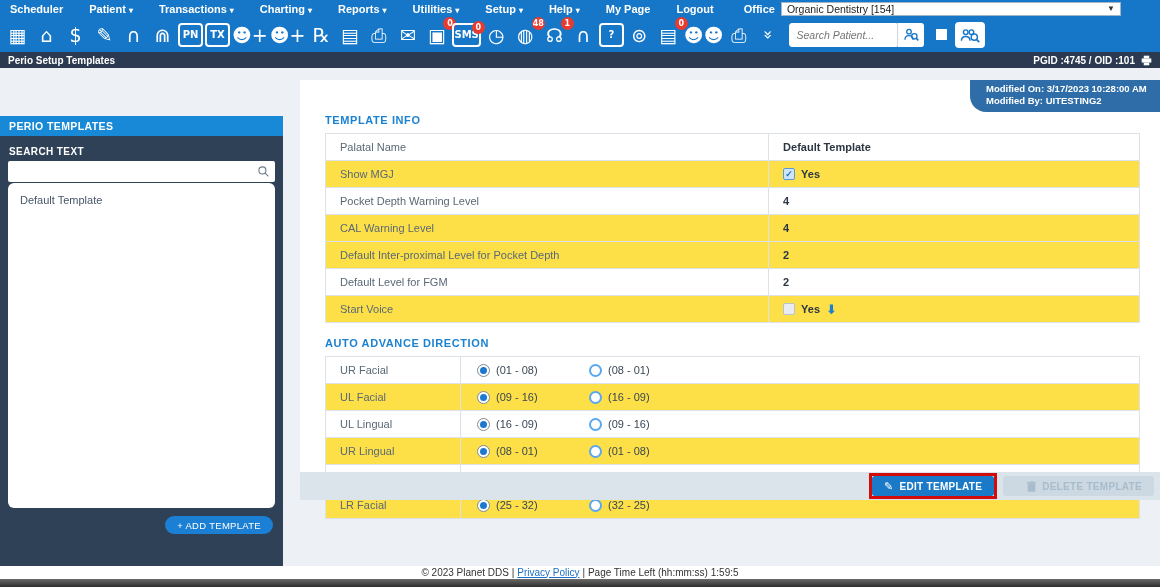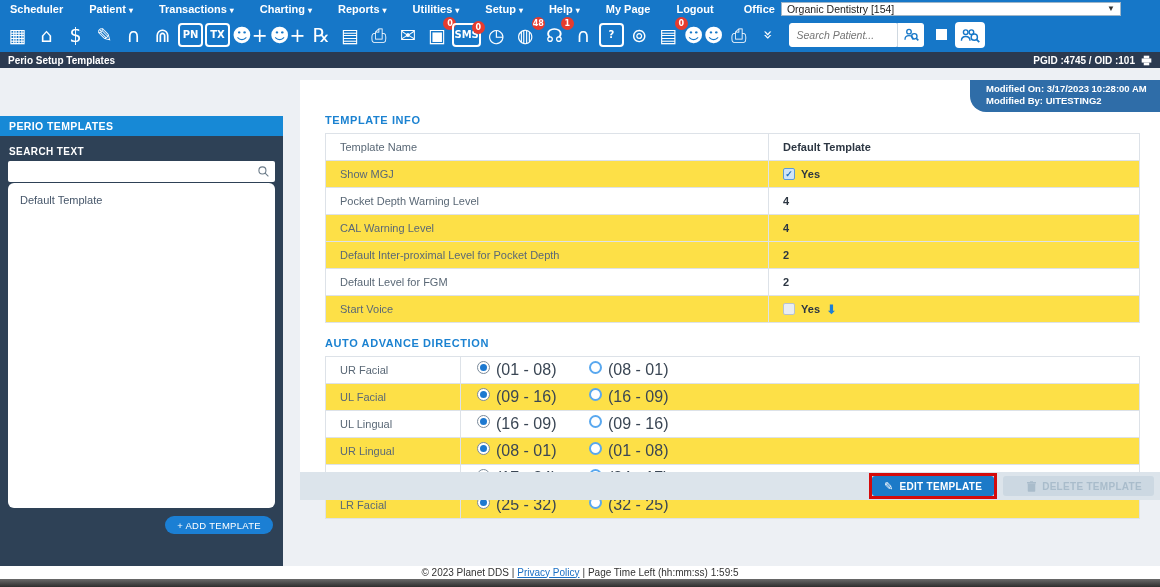--- a/index.html
+++ b/index.html
@@ -82,21 +82,21 @@
   .cv{font-size:11px;font-weight:bold;color:#2c3642;padding-left:14px;display:flex;align-items:center;}
   .cb{width:12px;height:12px;border:1px solid #b7c2cc;background:#e9edf1;border-radius:2px;
       display:inline-flex;align-items:center;justify-content:center;font-size:9px;color:#1d6fc0;
       margin-right:6px;cursor:pointer;}
   .cb.checked{background:#cfe4f8;border-color:#5d9bd6;}
   .dn-arrow{color:#1d7fd6;font-weight:bold;font-size:13px;margin-left:6px;cursor:pointer;
             font-family:"DejaVu Sans",sans-serif;}
   
   .acl{flex:0 0 135px;font-size:11px;color:#5a6876;padding-left:14px;border-right:1px solid #dde2e8;
        height:100%;display:flex;align-items:center;}
-  .aopt{flex:0 0 112px;display:flex;align-items:flex-start;font-size:16px;color:#3a4654;padding-left:16px;}
+  .aopt{flex:0 0 112px;display:flex;align-items:center;font-size:11px;color:#3a4654;padding-left:16px;}
   .radio{width:13px;height:13px;border-radius:50%;display:inline-block;margin-right:6px;
          position:relative;background:#fff;cursor:pointer;}
   .radio.sel{border:1px solid #7b8a99;}
   .radio.sel::after{content:'';position:absolute;inset:2px;background:#1d79d0;border-radius:50%;}
   .radio.unsel{border:2px solid #59a8ef;}
 
   
   .btnbar{position:absolute;left:0;right:0;bottom:0;height:28px;background:#dce4eb;
           display:flex;align-items:center;justify-content:flex-end;padding-right:6px;}
   .hl-red{border:3px solid #d40b0b;display:inline-flex;margin-right:6px;}
@@ -225,21 +225,21 @@
   <div class="content">
     <div class="card">
       <div class="mod-banner">
         <div>Modified On: 3/17/2023 10:28:00 AM</div>
         <div>Modified By: UITESTING2</div>
       </div>
 
       <div class="section-heading h1-pad">TEMPLATE INFO</div>
       <div class="tbl" id="info-rows">
           <div class="trow">
-            <div class="cl">Template Name</div>
+            <div class="cl">Palatal Name</div>
             <div class="cv">Default Template</div>
           </div>
           <div class="trow alt">
             <div class="cl">Show MGJ</div>
             <div class="cv">
               <span class="cb checked">✓</span>
               <span>Yes</span>
             </div>
           </div>
           <div class="trow">

